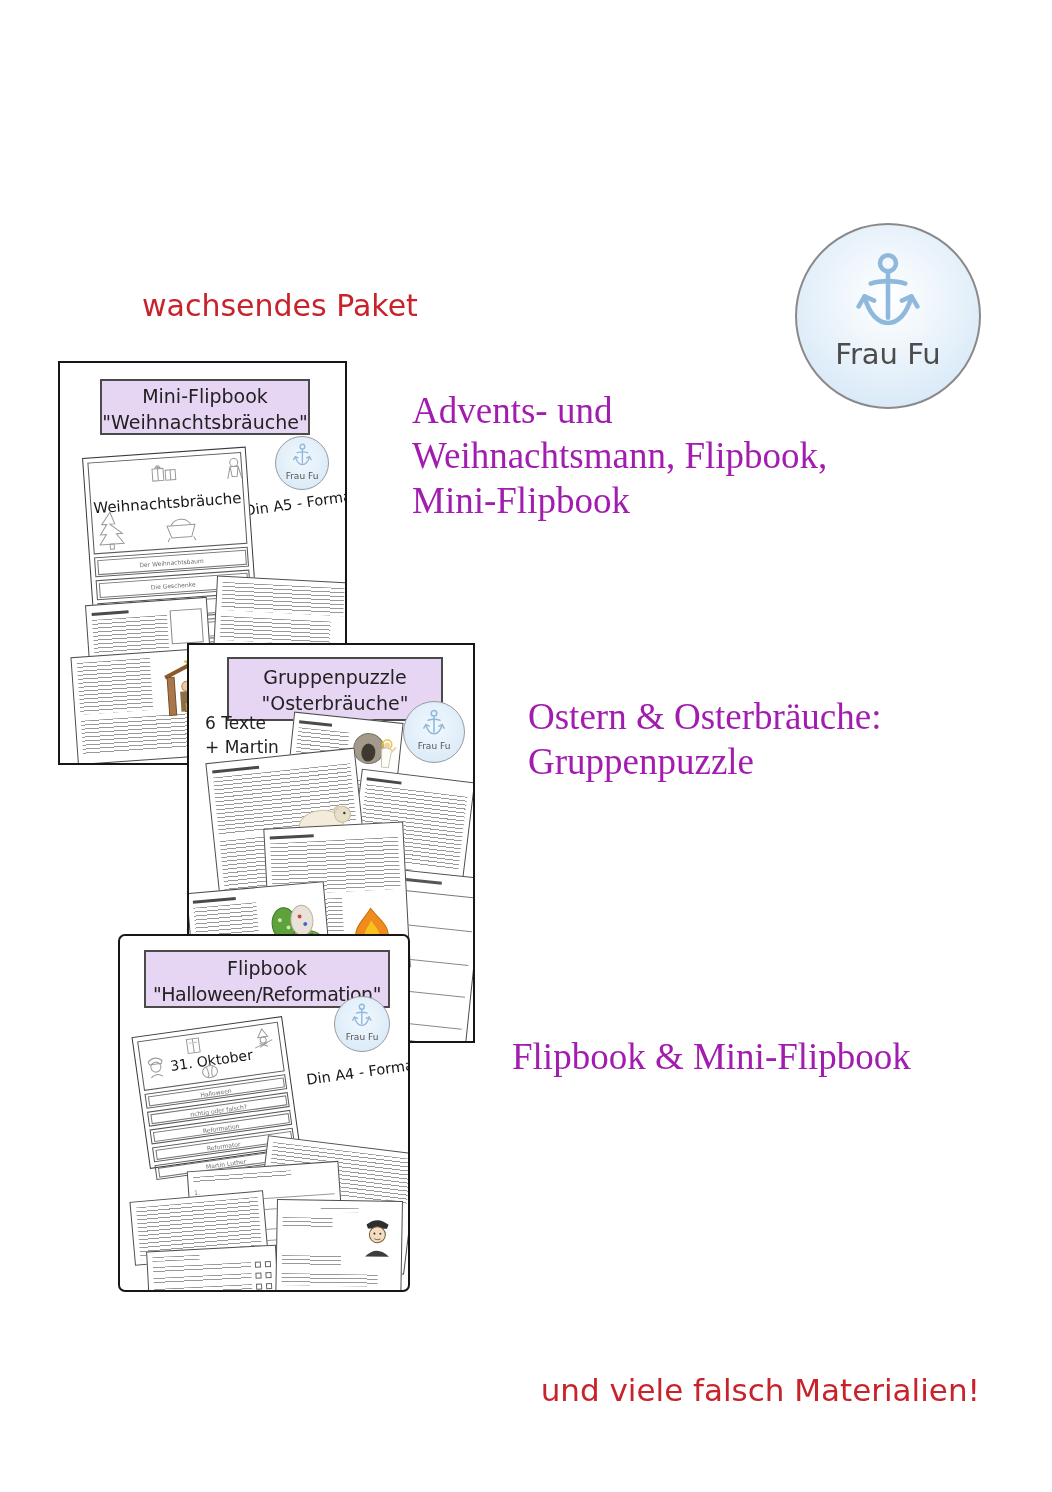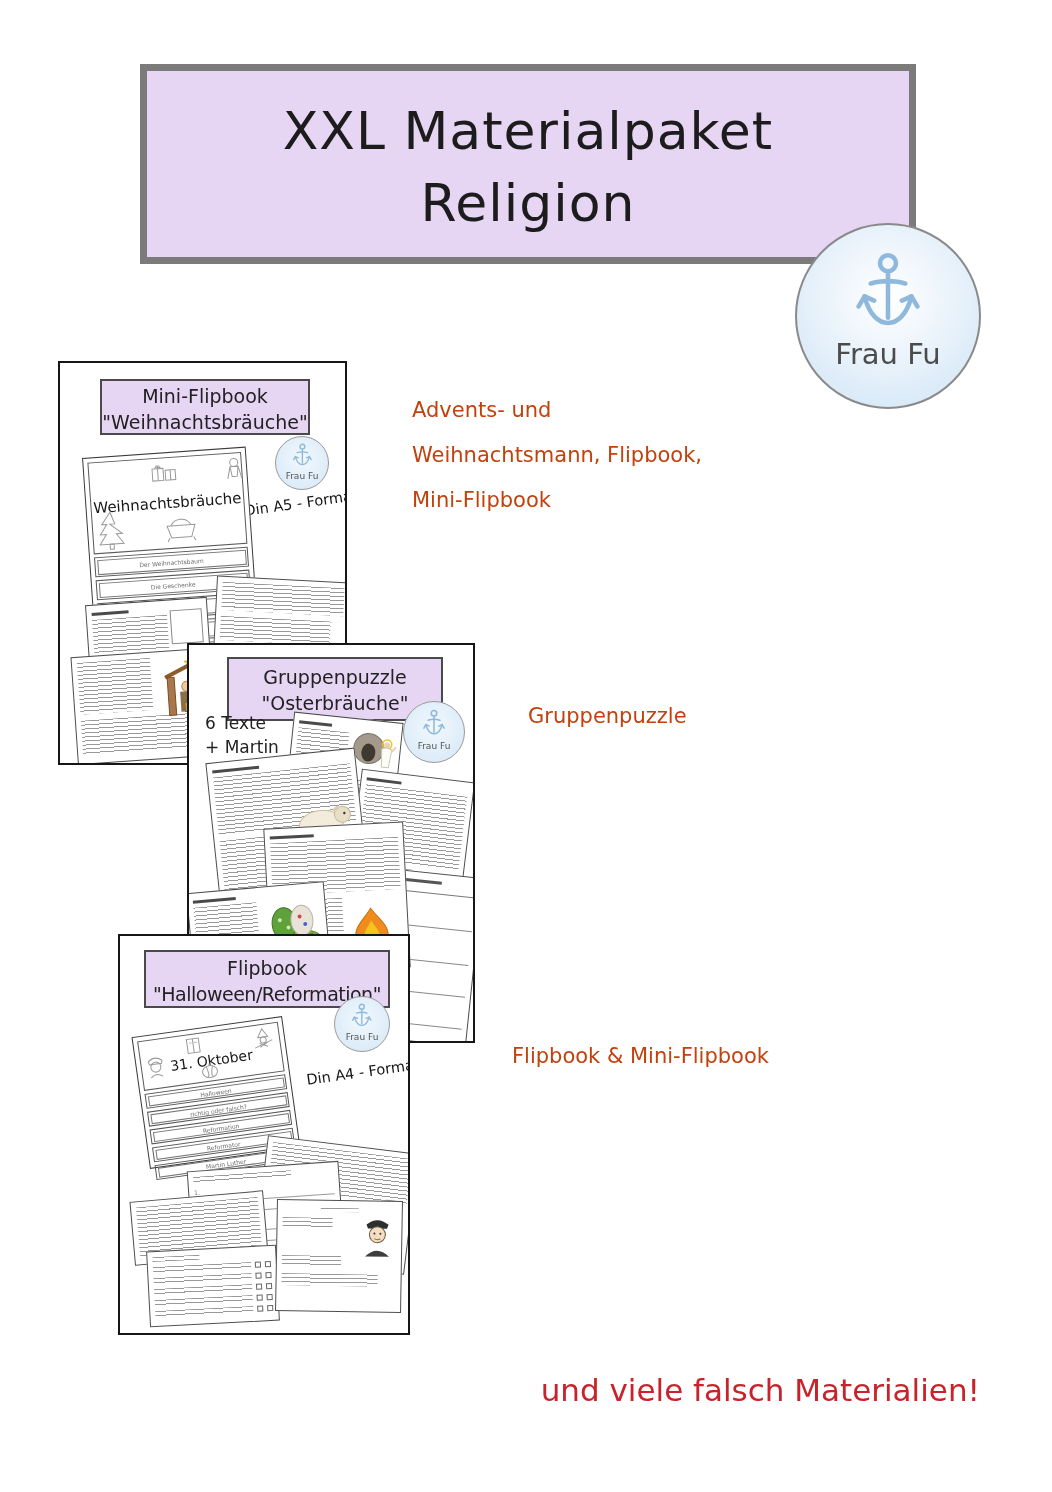--- a/index.html
+++ b/index.html
@@ -24,21 +24,21 @@
   .logo-big .logo-name { font-size:29px; color:#4c4c4c; margin-top:2px; }
   .logo-sm { position:absolute; border-radius:50%; background:radial-gradient(circle at 50% 42%, #f2f8fd, #d4e7f7);
     border:1.5px solid #9a9a9a; text-align:center; z-index:3; }
   .logo-sm svg.anchor { width:40%; height:46%; margin-top:12%; }
   .logo-sm .logo-name { font-size:9px; color:#555; }
 
   
   .doc { position:absolute; background:#fff; border:2.5px solid #161616; overflow:hidden; }
   .doc1 { left:58px;  top:361px; width:289px; height:404px; z-index:1; }
   .doc2 { left:187px; top:643px; width:288px; height:400px; z-index:2; }
-  .doc3 { left:118px; top:934px; width:292px; height:401px; z-index:4; }
+  .doc3 { left:118px; top:934px; width:292px; height:358px; z-index:4;border-radius:7px; }
   .doc-label { position:absolute; background:#e7d5f4; border:2px solid #4a4a4a; text-align:center; }
   .doc-label .l1, .doc-label .l2 { font-size:19px; line-height:26px; color:#222; }
   .doc1 .doc-label { left:40px; top:16px; width:210px; height:56px; padding-top:2px; }
   .doc2 .doc-label { left:38px; top:12px; width:216px; height:64px; padding-top:5px; }
   .doc3 .doc-label { left:24px; top:14px; width:246px; height:58px; padding-top:3px; }
   .doc3 .doc-label .l2 { letter-spacing:-0.5px; }
   .format-note { position:absolute; font-size:14.5px; color:#141414; transform:rotate(-8deg); white-space:nowrap; }
   .doc1 .format-note { left:184px; top:132px; }
   .doc3 .format-note { left:186px; top:128px; }
   .side-note { position:absolute; left:16px; top:66px; font-size:17px; line-height:24px; color:#222; }
@@ -70,21 +70,21 @@
   .cb { width:6px; height:6px; border:1px solid #666; margin-left:4px; flex:0 0 auto; }
 
   
   .tbl { position:relative; height:100%; }
   .tbl .thead { height:3px; background:#555; width:40%; margin:2px auto 4px auto; }
   .tbl .grid { position:absolute; left:0; top:12px; right:0; bottom:0; border-top:1px solid #777; }
   .tbl .vline { position:absolute; left:34%; top:12px; bottom:0; border-left:1px solid #777; }
   .tbl .hrow { border-bottom:1px solid #888; }
 
   
-  .annot { position:absolute; font-size:21px; line-height:45px; color:#c2410c; }
+  .annot { position:absolute; font-size:37px; line-height:45px; color:#a21caf;font-family:Liberation Serif, serif; }
   .a1 { left:412px; top:388px; }
   .a2 { left:528px; top:694px; }
   .a3 { left:512px; top:1034px; }
 
   .hidden-defs { position:absolute; width:0; height:0; overflow:hidden; }
 </style>
 </head>
 <body>
 
 <svg class="hidden-defs" aria-hidden="true">
@@ -95,24 +95,21 @@
       <path d="M5.5 12.2 C9 11, 15 11, 18.5 12.2"></path>
       <path d="M3.2 17 C5 24, 8.5 27, 12 27 C15.5 27, 19 24, 20.8 17"></path>
       <path d="M3.2 17 l-2.2 3.8 M3.2 17 l3.6 1.6"></path>
       <path d="M20.8 17 l2.2 3.8 M20.8 17 l-3.6 1.6"></path>
     </g>
   </defs>
 </svg>
 
 <div class="canvas">
 
-  <div class="title-box">
-    <div class="t1">XXL Materialpaket</div>
-    <div class="t2">Religion</div>
-  </div>
+  <div class="subtitle">wachsendes Paket</div>
 
   <div class="logo-big">
     <svg class="anchor" viewBox="0 0 24 30">
         <use href="#anchor"></use>
       </svg>
     <div class="logo-name">Frau Fu</div>
   </div>
 
   <section class="doc doc1">
     <div class="doc-label">
@@ -439,20 +436,21 @@
       <div class="mt" style="height:12px; margin-top:8px; width:84%;"></div>
     </div>
   </section>
 
   <div class="annot a1">
     <div>Advents- und</div>
     <div>Weihnachtsmann, Flipbook,</div>
     <div>Mini-Flipbook</div>
   </div>
   <div class="annot a2">
+    <div>Ostern &amp; Osterbräuche:</div>
     <div>Gruppenpuzzle</div>
   </div>
   <div class="annot a3">
     <div>Flipbook &amp; Mini-Flipbook</div>
   </div>
 
   <div class="footer-note">und viele falsch Materialien!</div>
 
 </div>
 

